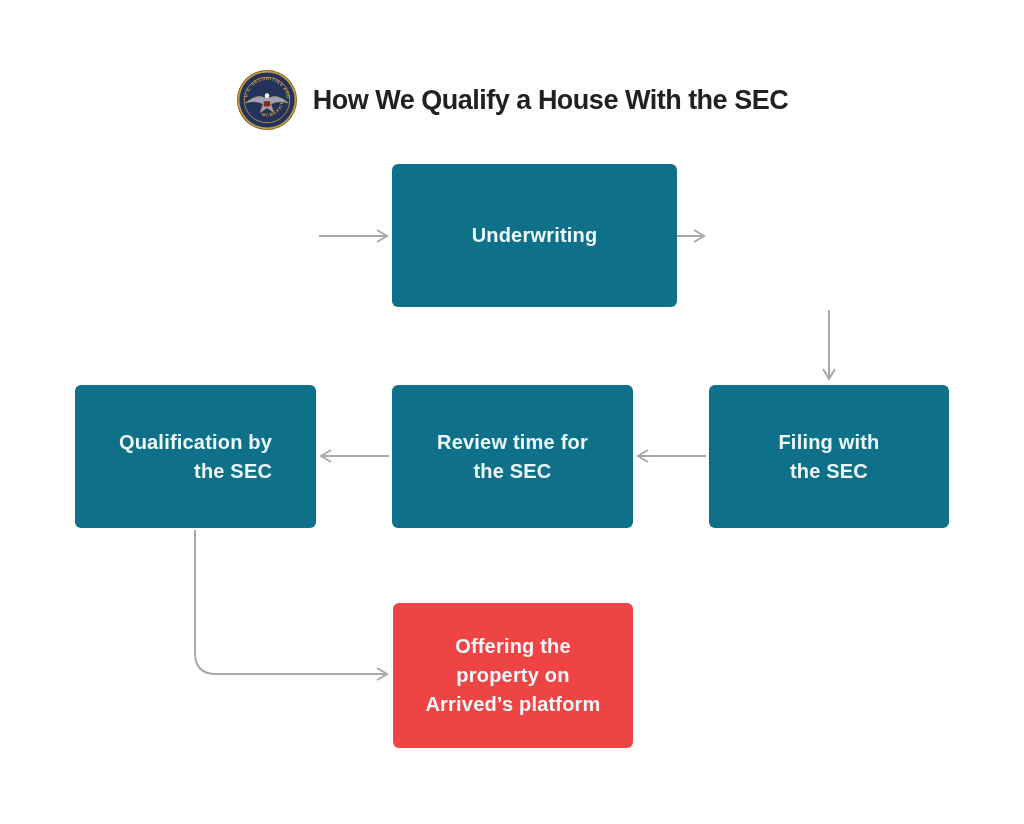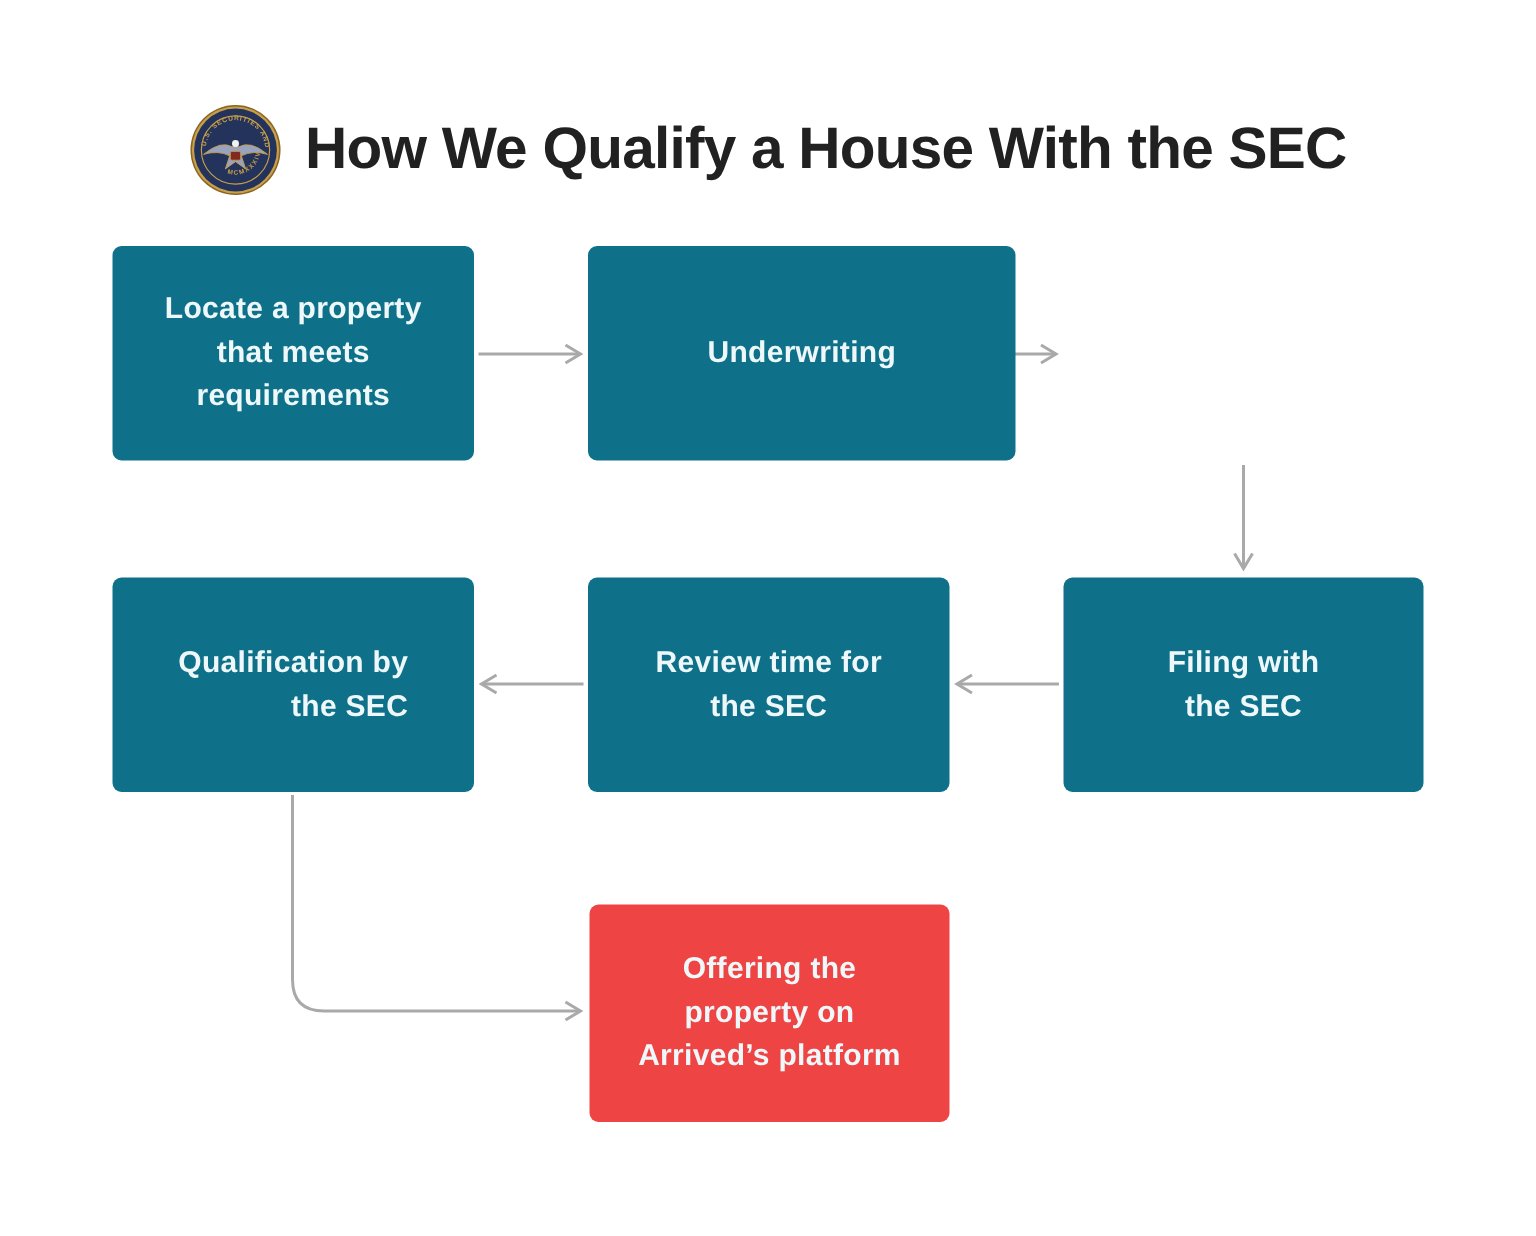--- a/index.html
+++ b/index.html
@@ -27,21 +27,21 @@
     align-items: center;
     justify-content: center;
     gap: 15px;
   }
   .seal {
     width: 62px;
     height: 62px;
     flex: 0 0 auto;
   }
   .title {
-    font-size: 39px;
+    font-size: 27px;
     font-weight: 700;
     color: #212121;
     letter-spacing: -0.5px;
     white-space: nowrap;
   }
 
   
   .node {
     position: absolute;
     display: flex;
@@ -112,23 +112,20 @@
       </marker>
     </defs>
     <line x1="319" y1="236" x2="387" y2="236" stroke="#a9a9a9" stroke-width="2" marker-end="url(#chev)"></line>
     <line x1="636" y1="236" x2="704" y2="236" stroke="#a9a9a9" stroke-width="2" marker-end="url(#chev)"></line>
     <line x1="829" y1="310" x2="829" y2="379" stroke="#a9a9a9" stroke-width="2" marker-end="url(#chev)"></line>
     <line x1="706" y1="456" x2="638" y2="456" stroke="#a9a9a9" stroke-width="2" marker-end="url(#chev)"></line>
     <line x1="389" y1="456" x2="321" y2="456" stroke="#a9a9a9" stroke-width="2" marker-end="url(#chev)"></line>
     <path d="M195,530 L195,653 Q195,674 216,674 L387,674" fill="none" stroke="#a9a9a9" stroke-width="2" marker-end="url(#chev)"></path>
   </svg>
 
-  <div class="node teal n-locate">Locate a property
-that meets
-requirements</div>
   <div class="node teal n-underwriting">Underwriting</div>
   <div class="node teal n-qualification">Qualification by
 the SEC</div>
   <div class="node teal n-review">Review time for
 the SEC</div>
   <div class="node teal n-filing">Filing with
 the SEC</div>
   <div class="node green n-offering">Offering the
 property on
 Arrived’s platform</div>

